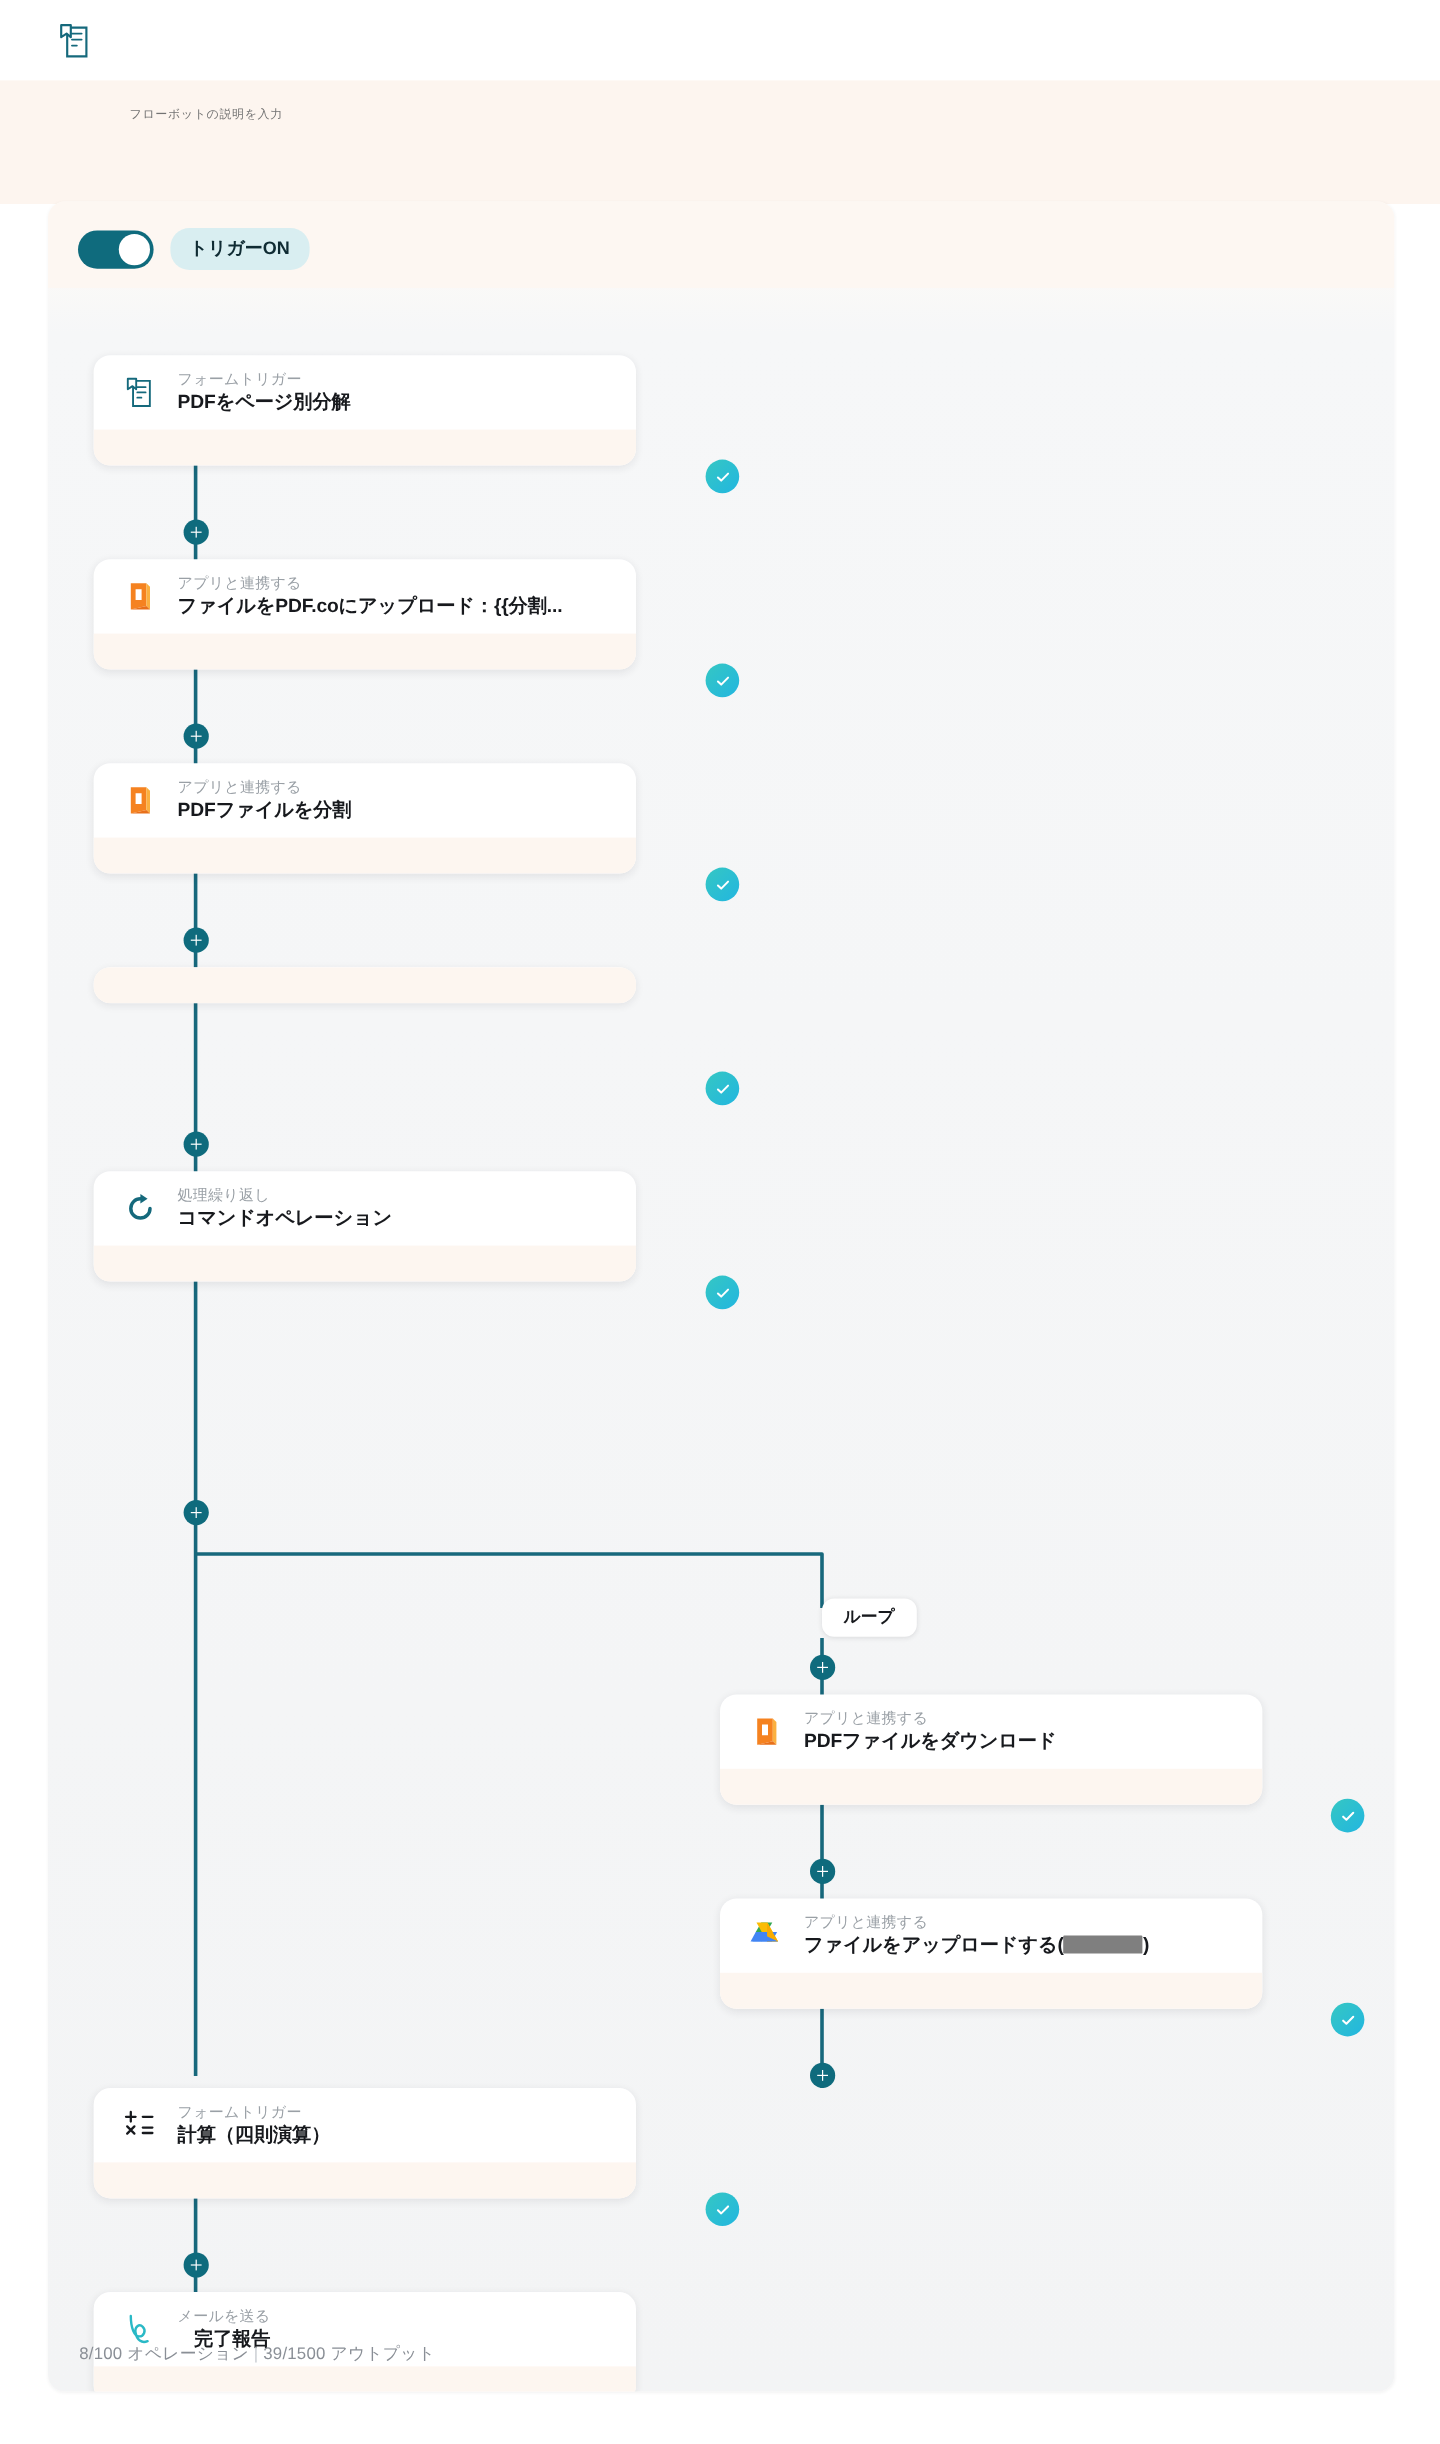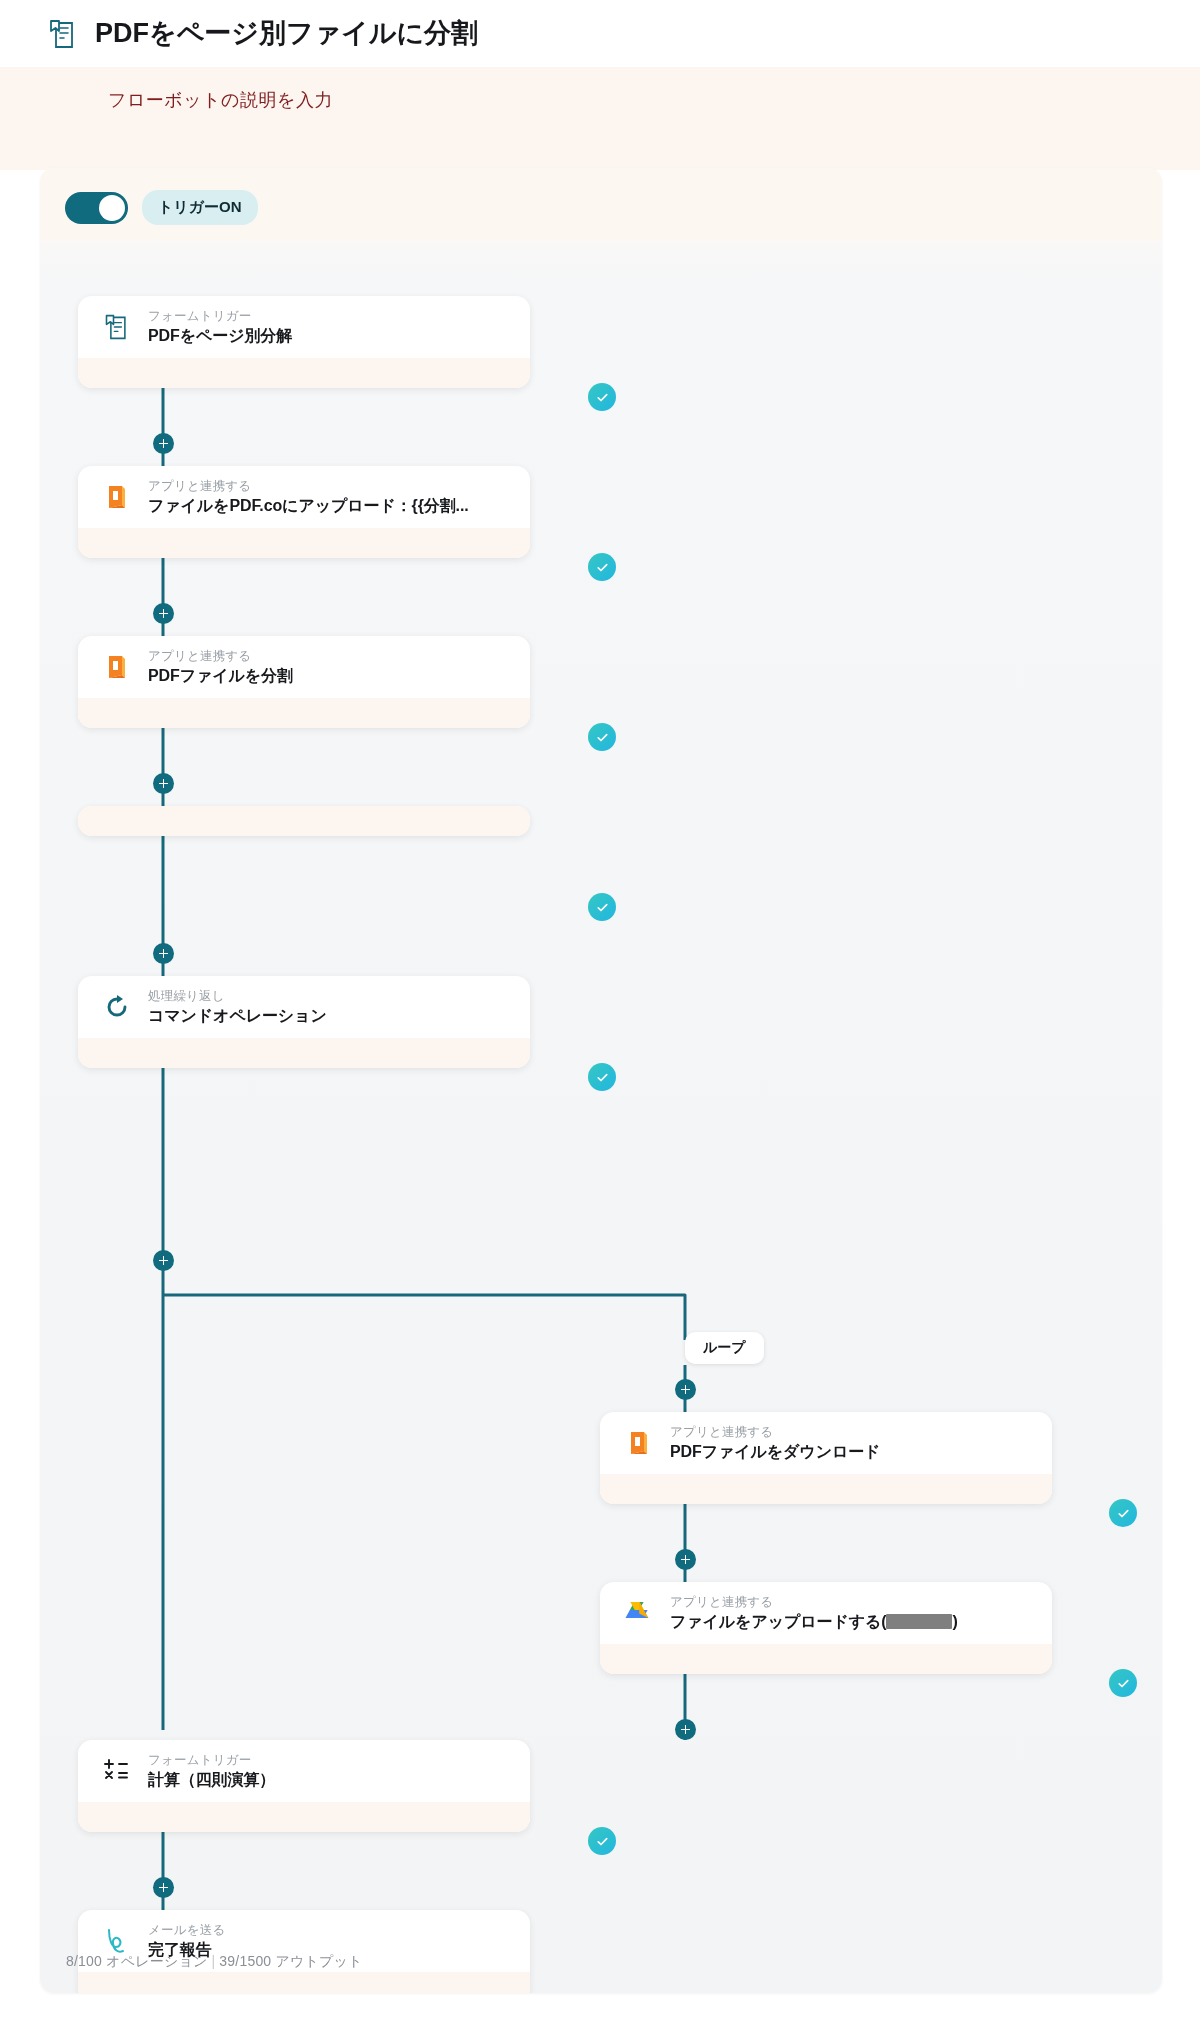--- a/index.html
+++ b/index.html
@@ -53,22 +53,22 @@
     z-index: 1;
   }
 
   .description-row {
     position: absolute;
     top: 88px;
     left: 108px;
     z-index: 7;
   }
   .description-placeholder {
-    font-size: 18px;
-    color: #7f1d1d;
+    font-size: 10px;
+    color: #737373;
     letter-spacing: 0.5px;
   }
 
   
   .canvas-panel {
     position: absolute;
     top: 168px;
     left: 40px;
     width: 1122px;
     height: 1825px;
@@ -167,20 +167,21 @@
     letter-spacing: 0.2px;
     white-space: nowrap;
   }
   .node-title {
     font-size: 16px;
     font-weight: bold;
     color: #17191d;
     line-height: 1.35;
     white-space: nowrap;
     letter-spacing: -0.1px;
+    text-align: right;
   }
   .redacted {
     display: inline-block;
     width: 66px;
     height: 15px;
     background: #7f7f7f;
     vertical-align: -2px;
     border-radius: 1px;
   }
 
@@ -252,21 +253,20 @@
 <body>
 
 <div class="peach-band"></div>
 
 <div class="header">
   <svg class="header-icon" viewBox="0 0 32 32">
     <path d="M9 5 L25 5 L25 29 L9 29 Z" fill="#ffffff" stroke="#15697c" stroke-width="1.8"></path>
     <path d="M13 10 L21 10 M13 15 L21 15 M13 20 L17 20" stroke="#15697c" stroke-width="1.6" stroke-linecap="round"></path>
     <path d="M4 3 L12 3 L12 13 L8.5 10 L4 13 Z" fill="#ffffff" stroke="#15697c" stroke-width="1.8" stroke-linejoin="round"></path>
   </svg>
-  <div class="page-title">PDFをページ別ファイルに分割</div>
 </div>
 
 <div class="description-row">
   <div class="description-placeholder">フローボットの説明を入力</div>
 </div>
 
 <div class="canvas-panel">
   <div class="canvas-top-strip"></div>
 
   <div class="trigger-row">

